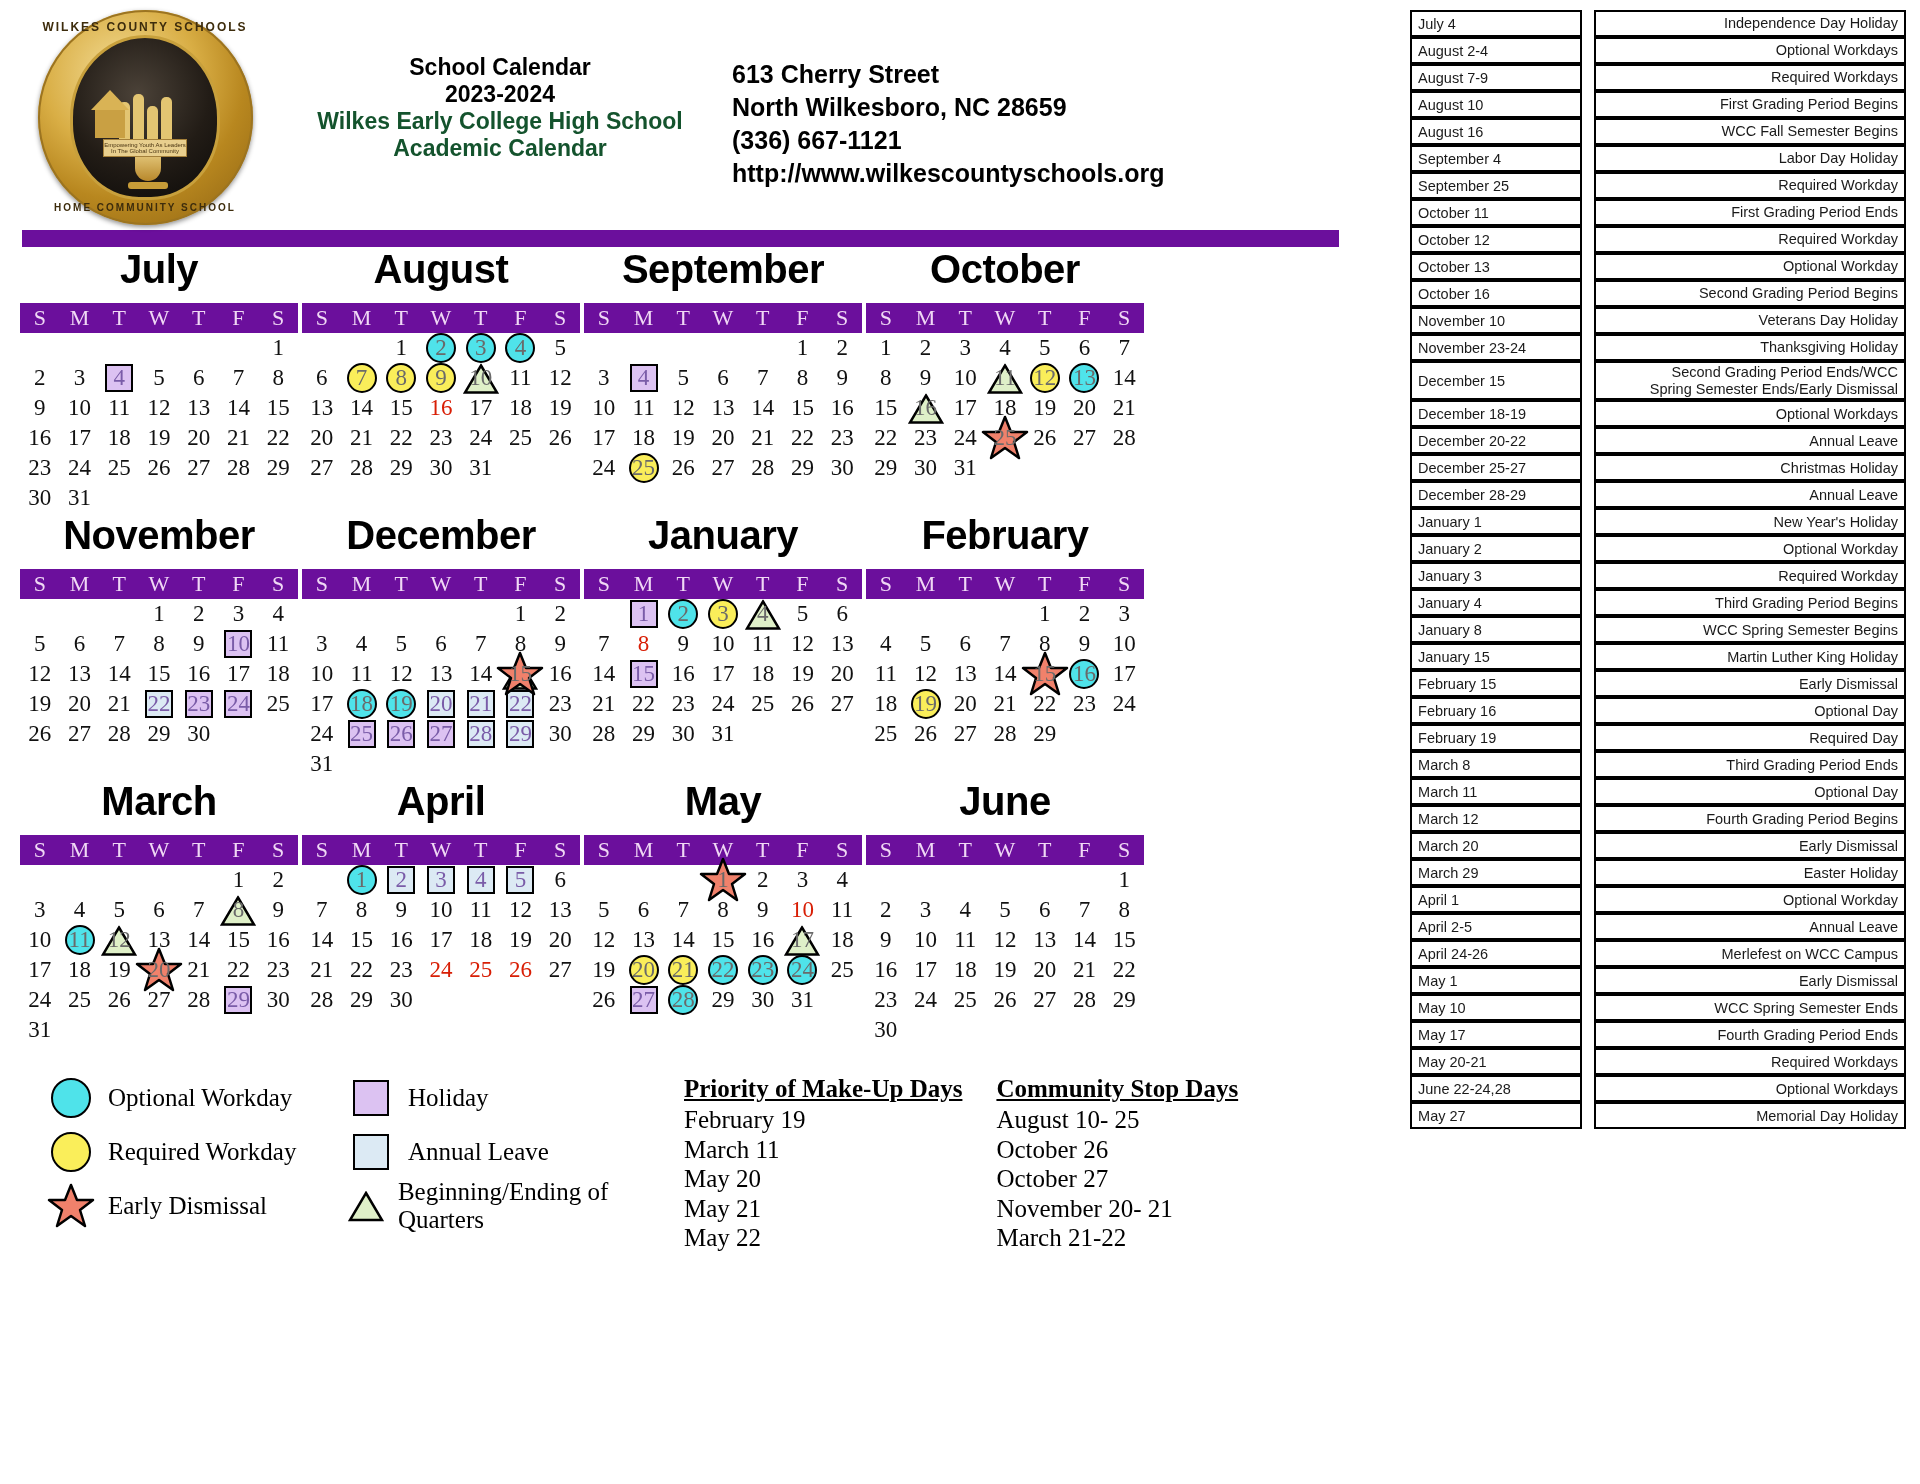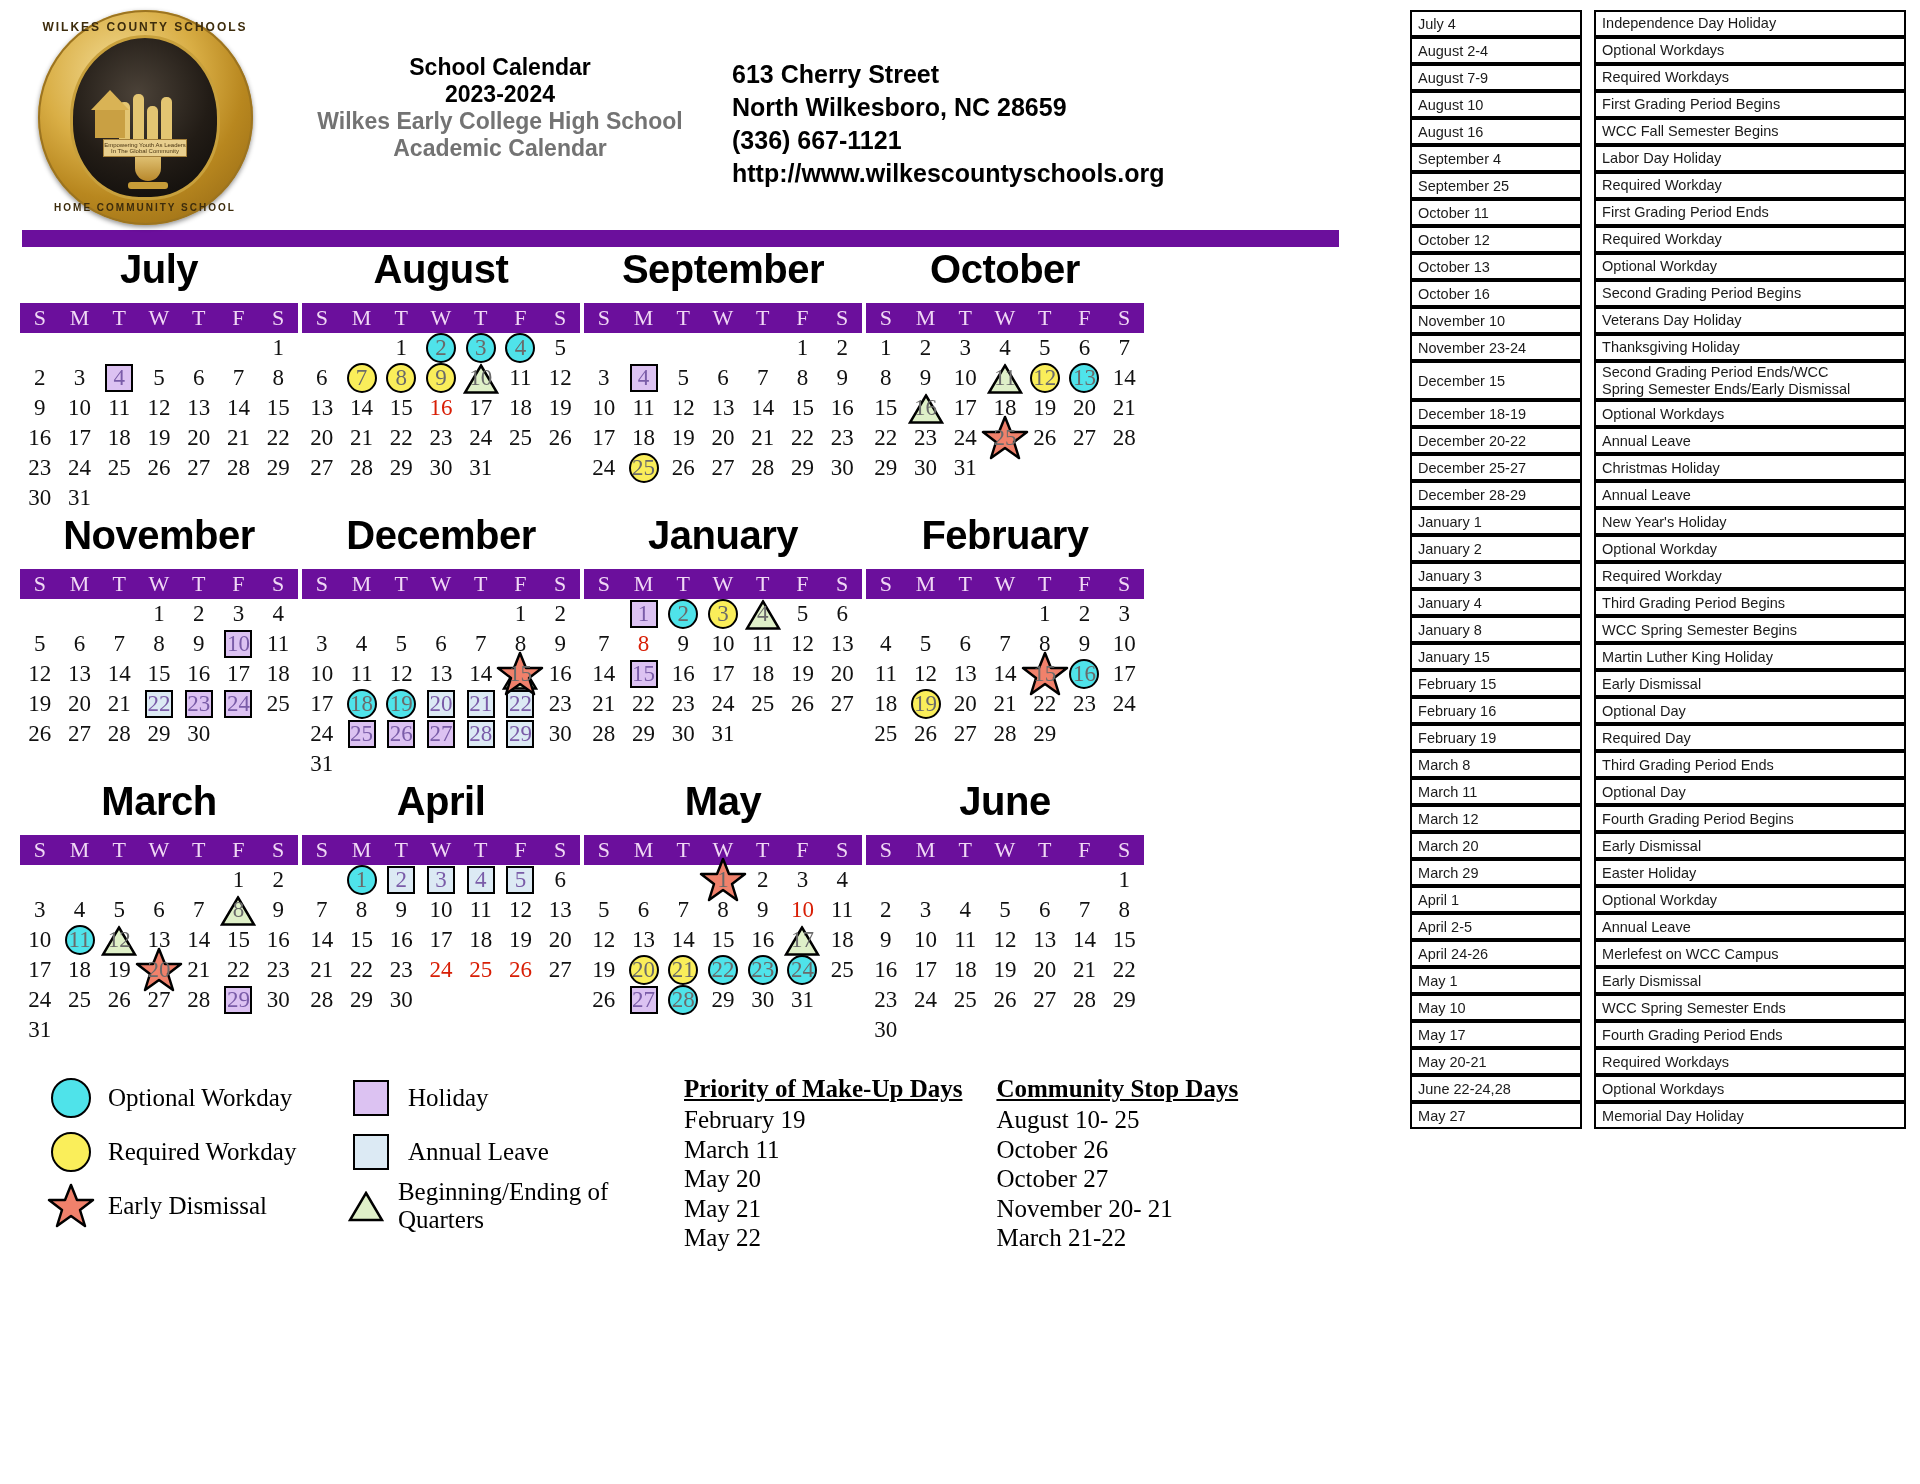--- a/index.html
+++ b/index.html
@@ -60,21 +60,21 @@
     background: #e8cf8e; border: 1px solid #a4803a;
     font-size: 6px; text-align: center; color: #4a3512; padding: 2px 0;
     font-family: "Liberation Sans", sans-serif;
   }
 
   #title-block {
     width: 420px; text-align: center; padding-top: 48px;
     font-family: "Liberation Sans", sans-serif; font-weight: bold;
   }
   .title-line { font-size: 23px; color: #000; line-height: 1.18; }
-  .title-line.red { color: #737373; }
+  .title-line.red { color: #14532d; }
 
   #address-block {
     flex: 1; padding-top: 52px; padding-left: 22px;
     font-family: "Liberation Sans", sans-serif; font-weight: bold;
     font-size: 25px; line-height: 1.32; color: #000;
   }
 
   
   #top-rule { height: 17px; background: #6b0f9c; margin: 0 18px 0 22px; }
 
@@ -136,21 +136,21 @@
   .flist-item { font-size: 25px; color: #000; line-height: 1.18; }
 
   
   #event-table { width: 100%; border-collapse: separate; border-spacing: 0; }
   #event-table td {
     border: 2px solid #000; height: 27px;
     font-family: "Liberation Sans", sans-serif; font-size: 14.5px; color: #1a1a1a;
     padding: 1px 6px; vertical-align: middle;
   }
   td.ev-date { width: 172px; text-align: left; }
-  td.ev-desc { line-height: 1.15; }
+  td.ev-desc { text-align: right; line-height: 1.15; }
   .sep-col { width: 12px; border: none !important; }
 </style>
 </head>
 <body>
 
 <div id="page">
 
   <div id="left-pane">
 
     <div id="header">

